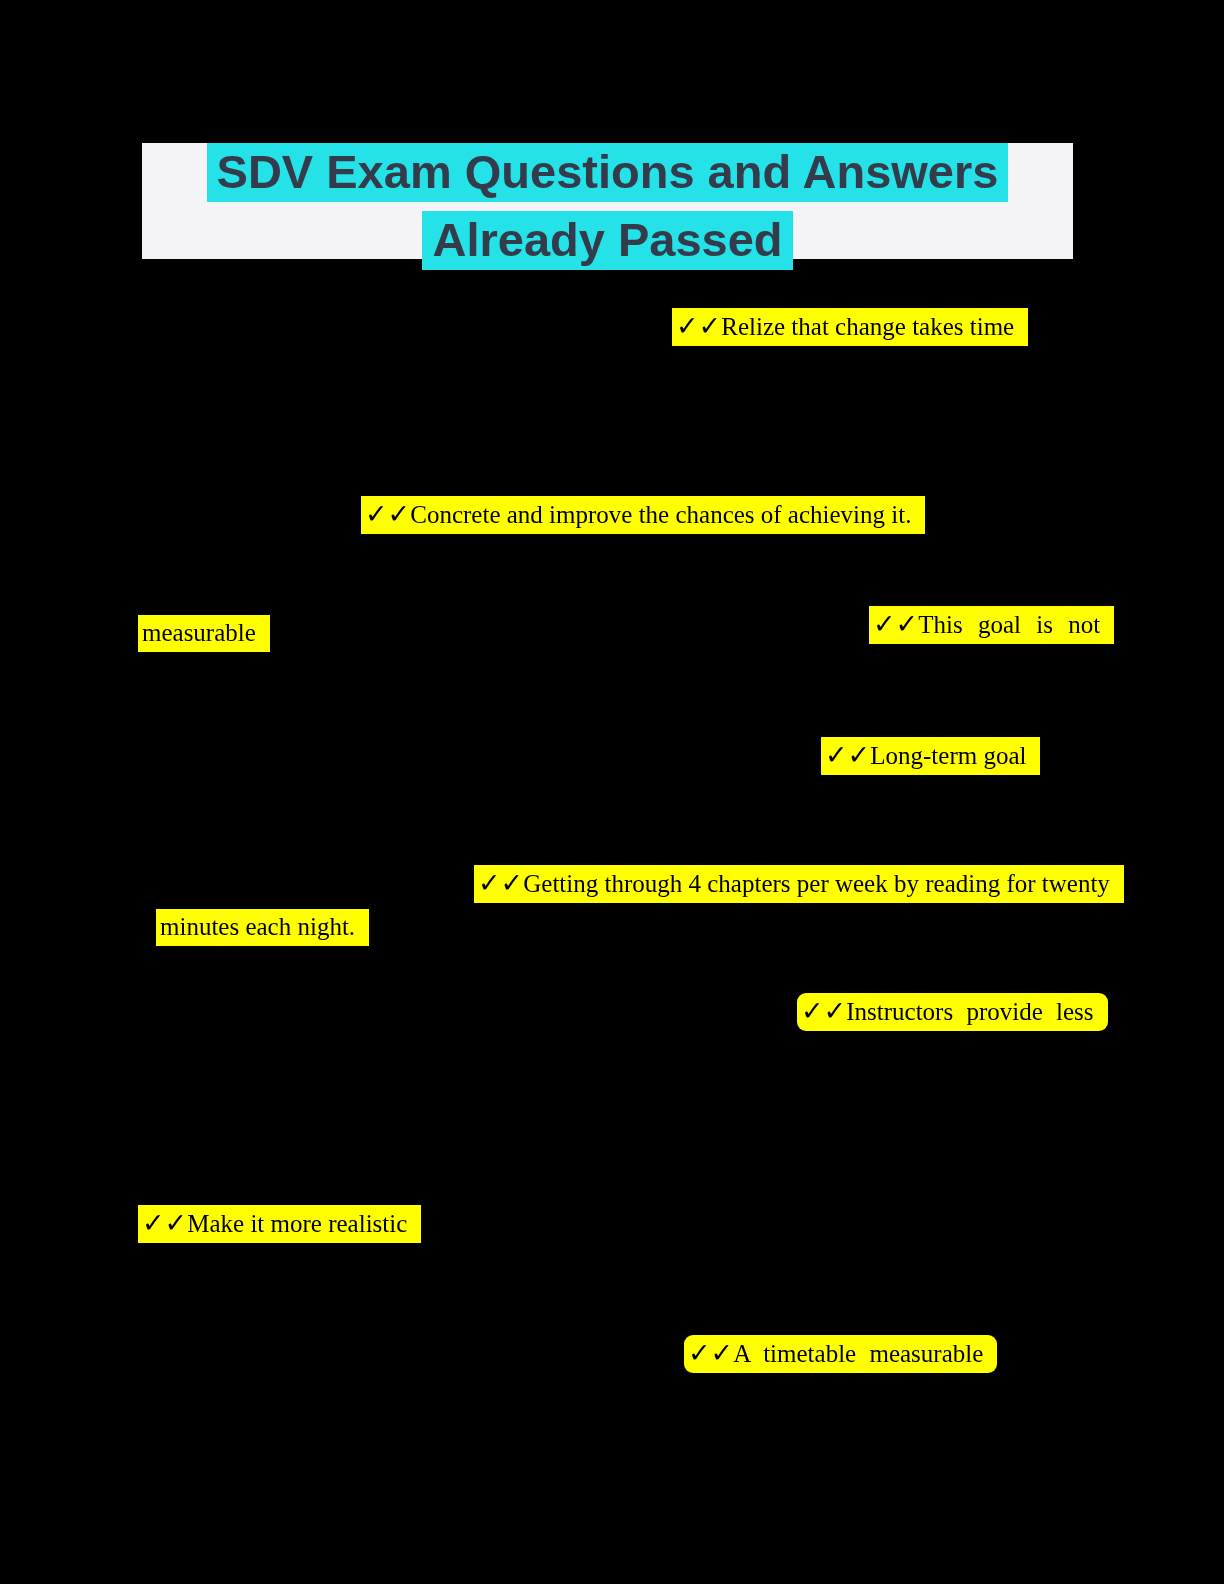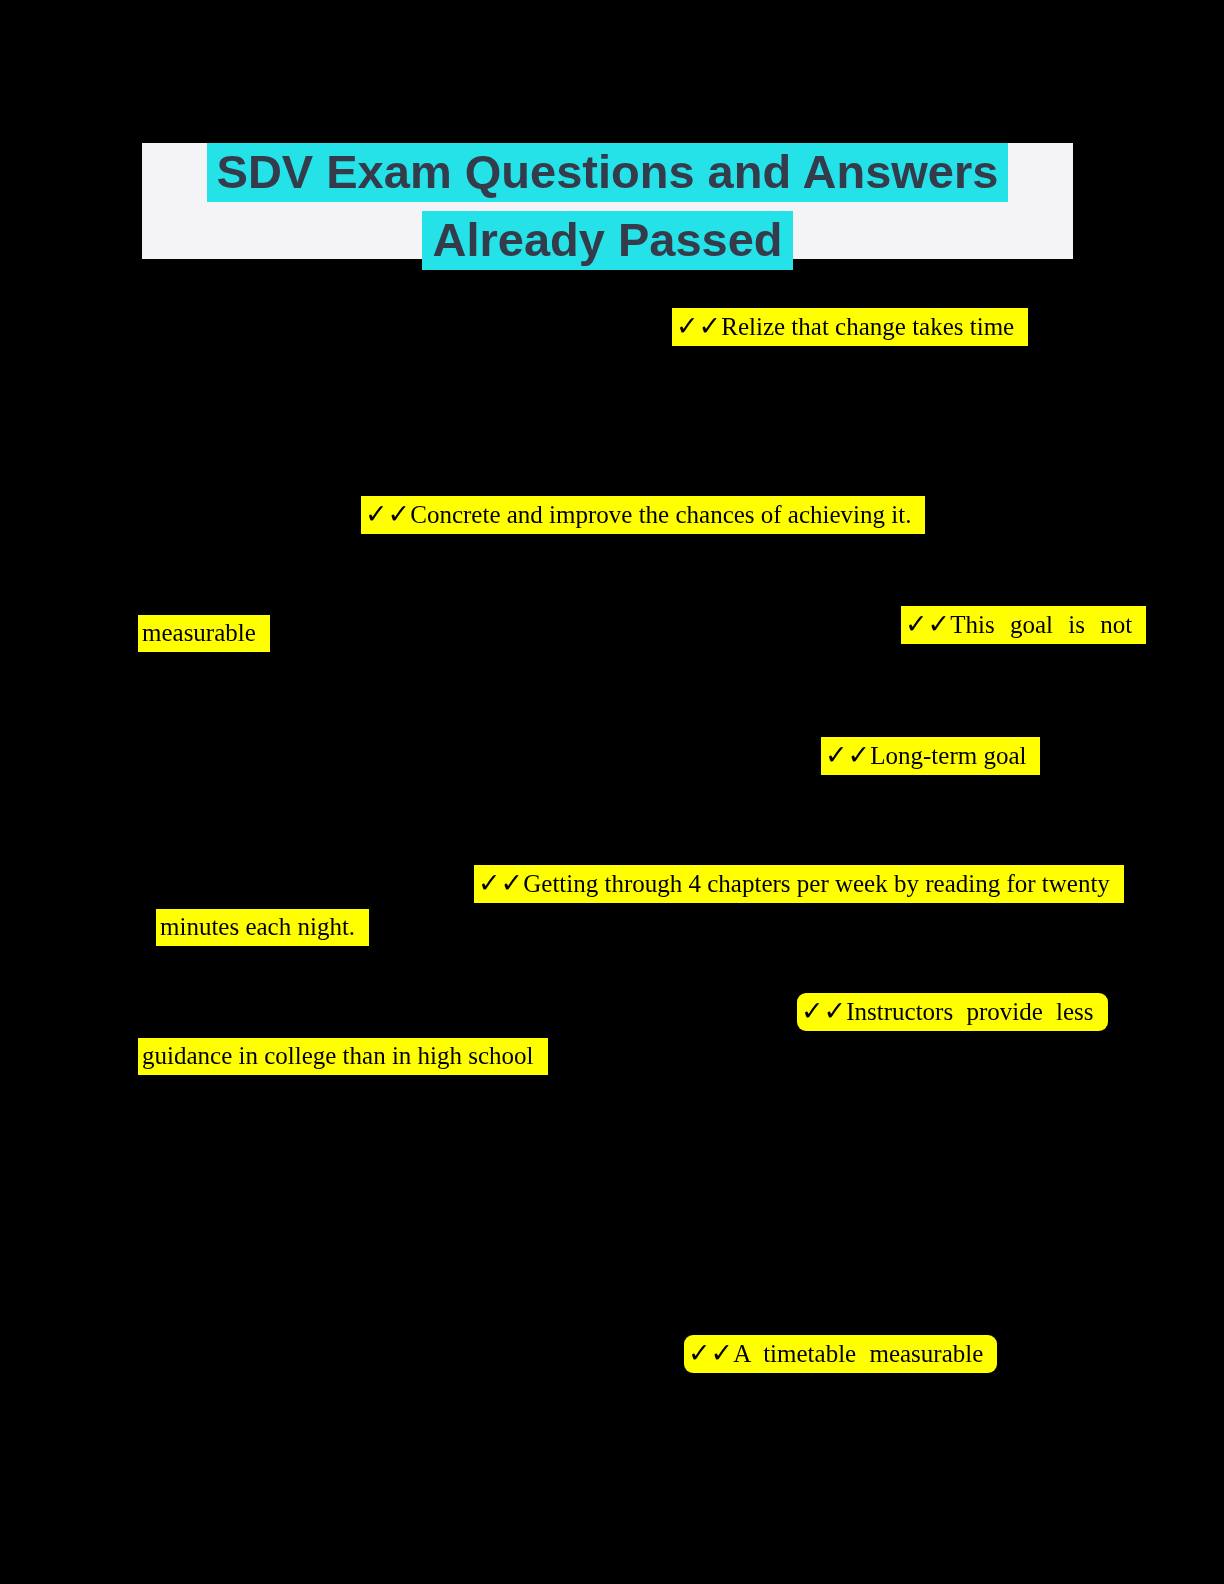--- a/index.html
+++ b/index.html
@@ -45,21 +45,21 @@
     line-height:32px;
     padding:2px 14px 3px 4px;
     white-space:nowrap;
   }
   .chk{
     font-family:"DejaVu Sans", sans-serif;
     font-weight:700;
     font-size:27px;
     letter-spacing:0px;
   }
-  .ws-wide{word-spacing:9px;margin-left:32px;}
+  .ws-wide{word-spacing:9px;}
   .ws-mid{word-spacing:7px;border-radius:9px;}
   .seg-1{left:672px;top:308px;}
   .seg-2{left:361px;top:496px;}
   .seg-3a{left:869px;top:606px;}
   .seg-3b{left:138px;top:615px;font-family:Liberation Serif, serif;}
   .seg-4{left:821px;top:737px;}
   .seg-5a{left:474px;top:865px;}
   .seg-5b{left:156px;top:909px;}
   .seg-6a{left:797px;top:993px;}
   .seg-6b{left:138px;top:1038px;}
@@ -86,18 +86,18 @@
 
   <div class="hl seg-3a ws-wide"><span class="chk">✓✓</span><span>This goal is not</span></div>
   <div class="hl seg-3b"><span>measurable</span></div>
 
   <div class="hl seg-4"><span class="chk">✓✓</span><span>Long-term goal</span></div>
 
   <div class="hl seg-5a"><span class="chk">✓✓</span><span>Getting through 4 chapters per week by reading for twenty</span></div>
   <div class="hl seg-5b"><span>minutes each night.</span></div>
 
   <div class="hl seg-6a ws-mid"><span class="chk">✓✓</span><span>Instructors provide less</span></div>
-  <div class="hl seg-6b"><span>guidance in college than in high school</span></div>
 
+  <div class="hl seg-7"><span class="chk">✓✓</span><span>Make it more realistic</span></div>
 
   <div class="hl seg-8 ws-mid"><span class="chk">✓✓</span><span>A timetable measurable</span></div>
 
 </div>
 
 </body></html>

